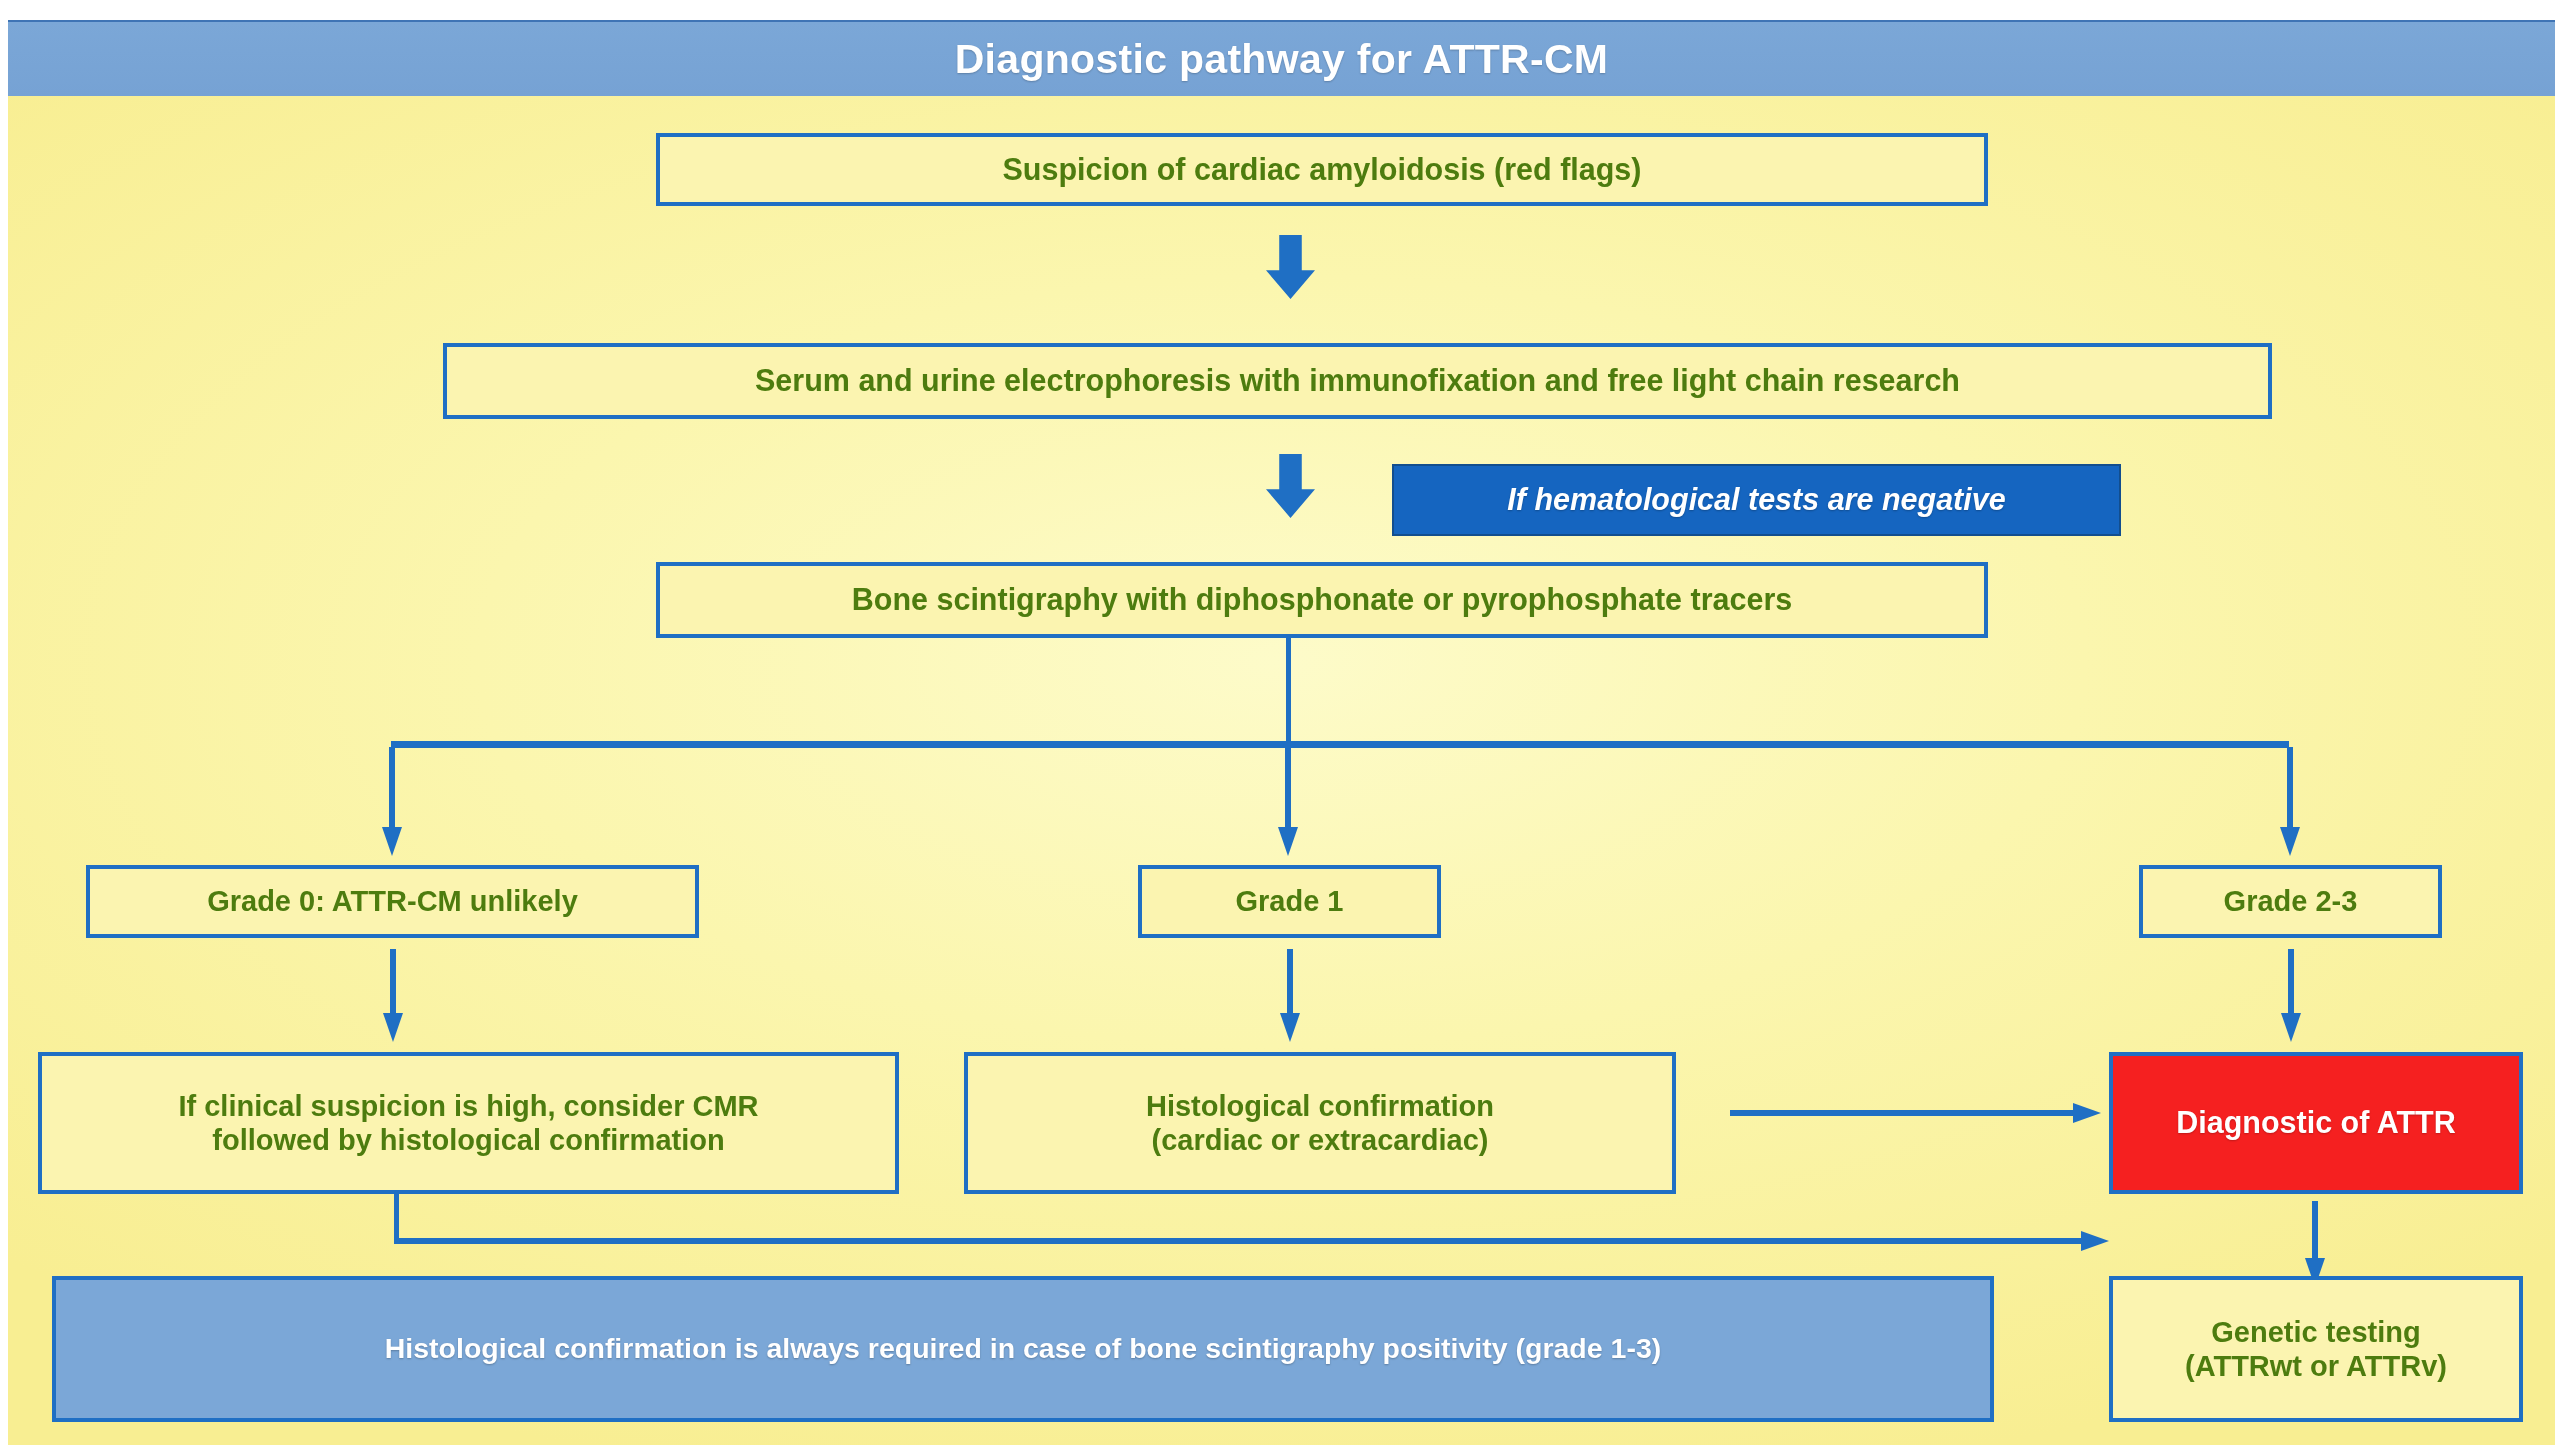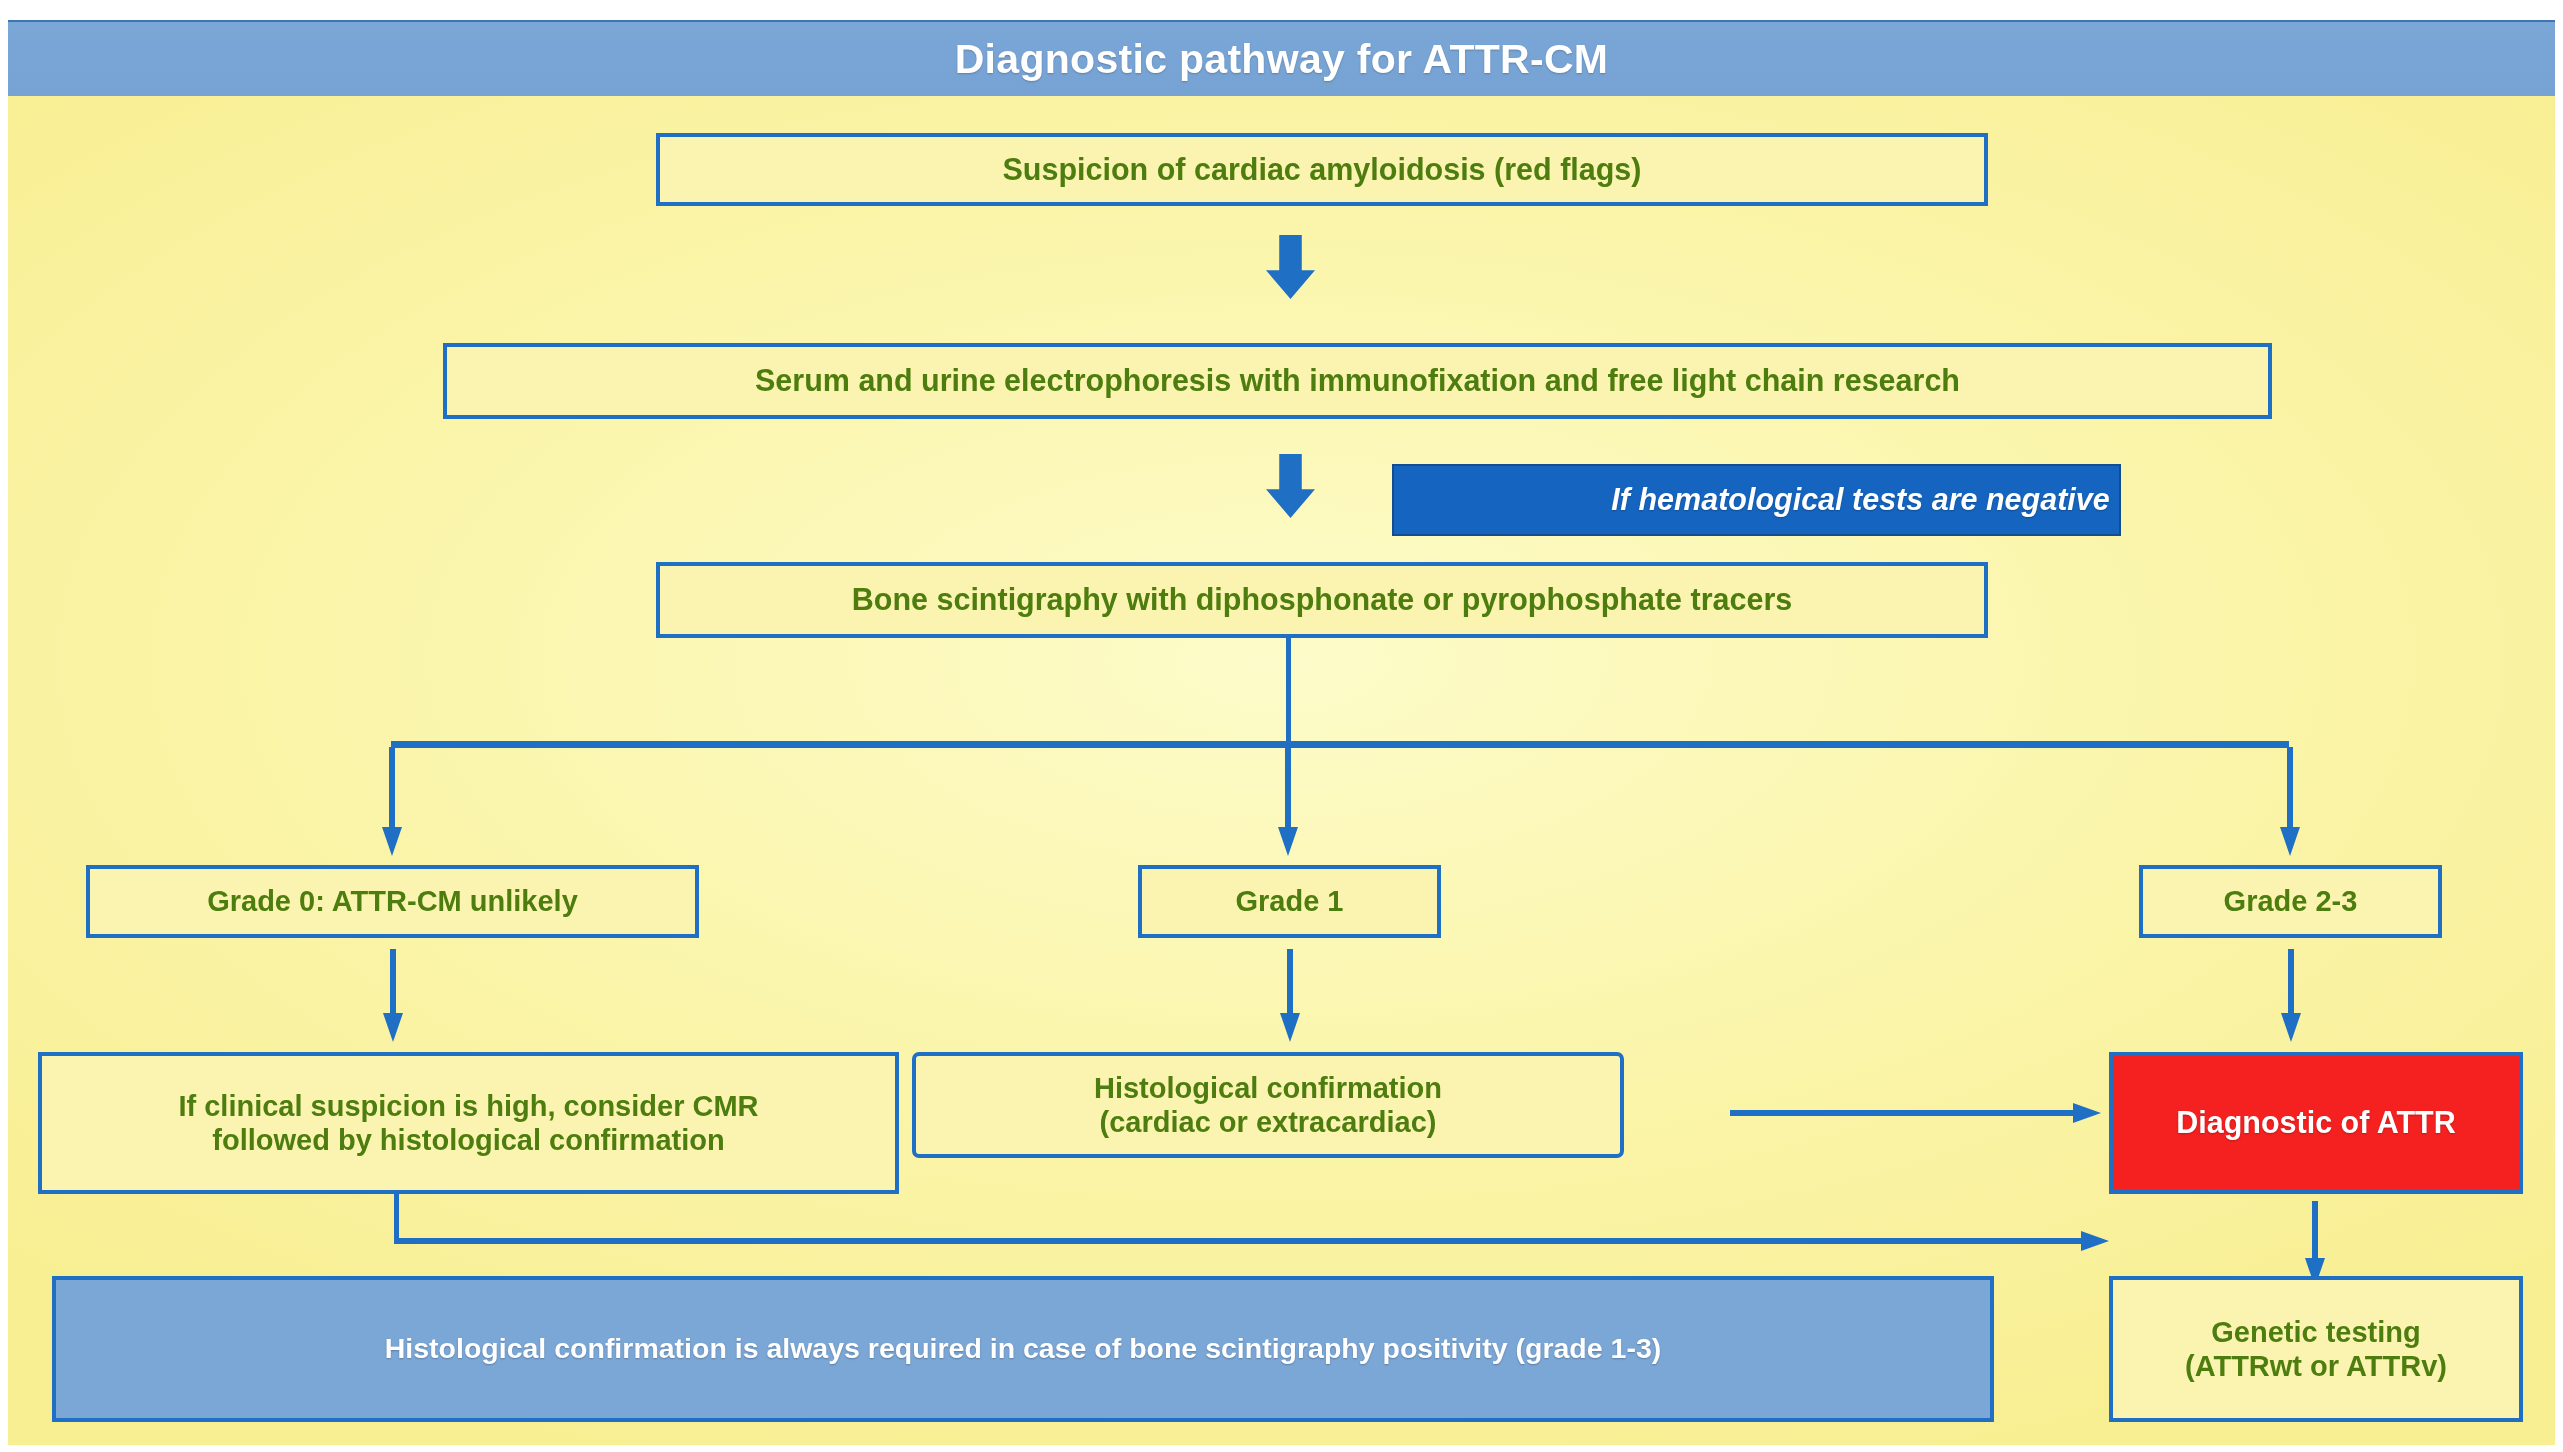--- a/index.html
+++ b/index.html
@@ -112,21 +112,21 @@
   </div>
 
   <div class="blockarrow" style="left:1266px;top:235px;"></div>
 
   <div class="node lbl-1" style="left:443px;top:343px;width:1829px;height:76px;">
     <span>Serum and urine electrophoresis with immunofixation and free light chain research</span>
   </div>
 
   <div class="blockarrow" style="left:1266px;top:454px;"></div>
 
-  <div class="node node-blue lbl-1" style="left:1392px;top:464px;width:729px;height:72px;justify-content:flex-end;">
+  <div class="node node-blue lbl-1" style="left:1392px;top:464px;width:729px;height:72px;">
     <span>If hematological tests are negative</span>
   </div>
 
   <div class="node lbl-1" style="left:656px;top:562px;width:1332px;height:76px;">
     <span>Bone scintigraphy with diphosphonate or pyrophosphate tracers</span>
   </div>
 
   <div class="vline" style="left:1286px;top:638px;height:106px;"></div>
   <div class="hline" style="left:391px;top:741px;width:1898px;"></div>
 
@@ -166,21 +166,21 @@
   <div class="slimarrow" style="left:2281px;top:949px;height:93px;">
     <div class="stem" style="height:66px;"></div>
     <div class="head" style="top:64px;"></div>
   </div>
 
   <div class="node lbl-2" style="left:38px;top:1052px;width:861px;height:142px;flex-direction:column;">
     <span>If clinical suspicion is high, consider CMR</span>
     <span>followed by histological confirmation</span>
   </div>
 
-  <div class="node lbl-2" style="left:912px;top:1052px;width:712px;height:106px;flex-direction:column;border-radius:7px;">
+  <div class="node lbl-2" style="left:964px;top:1052px;width:712px;height:142px;flex-direction:column;">
     <span>Histological confirmation</span>
     <span>(cardiac or extracardiac)</span>
   </div>
 
   <div class="harrow" style="left:1730px;top:1103px;width:371px;">
     <div class="stem" style="width:345px;"></div>
     <div class="head" style="left:343px;"></div>
   </div>
 
   <div class="node node-red lbl-1" style="left:2109px;top:1052px;width:414px;height:142px;">

